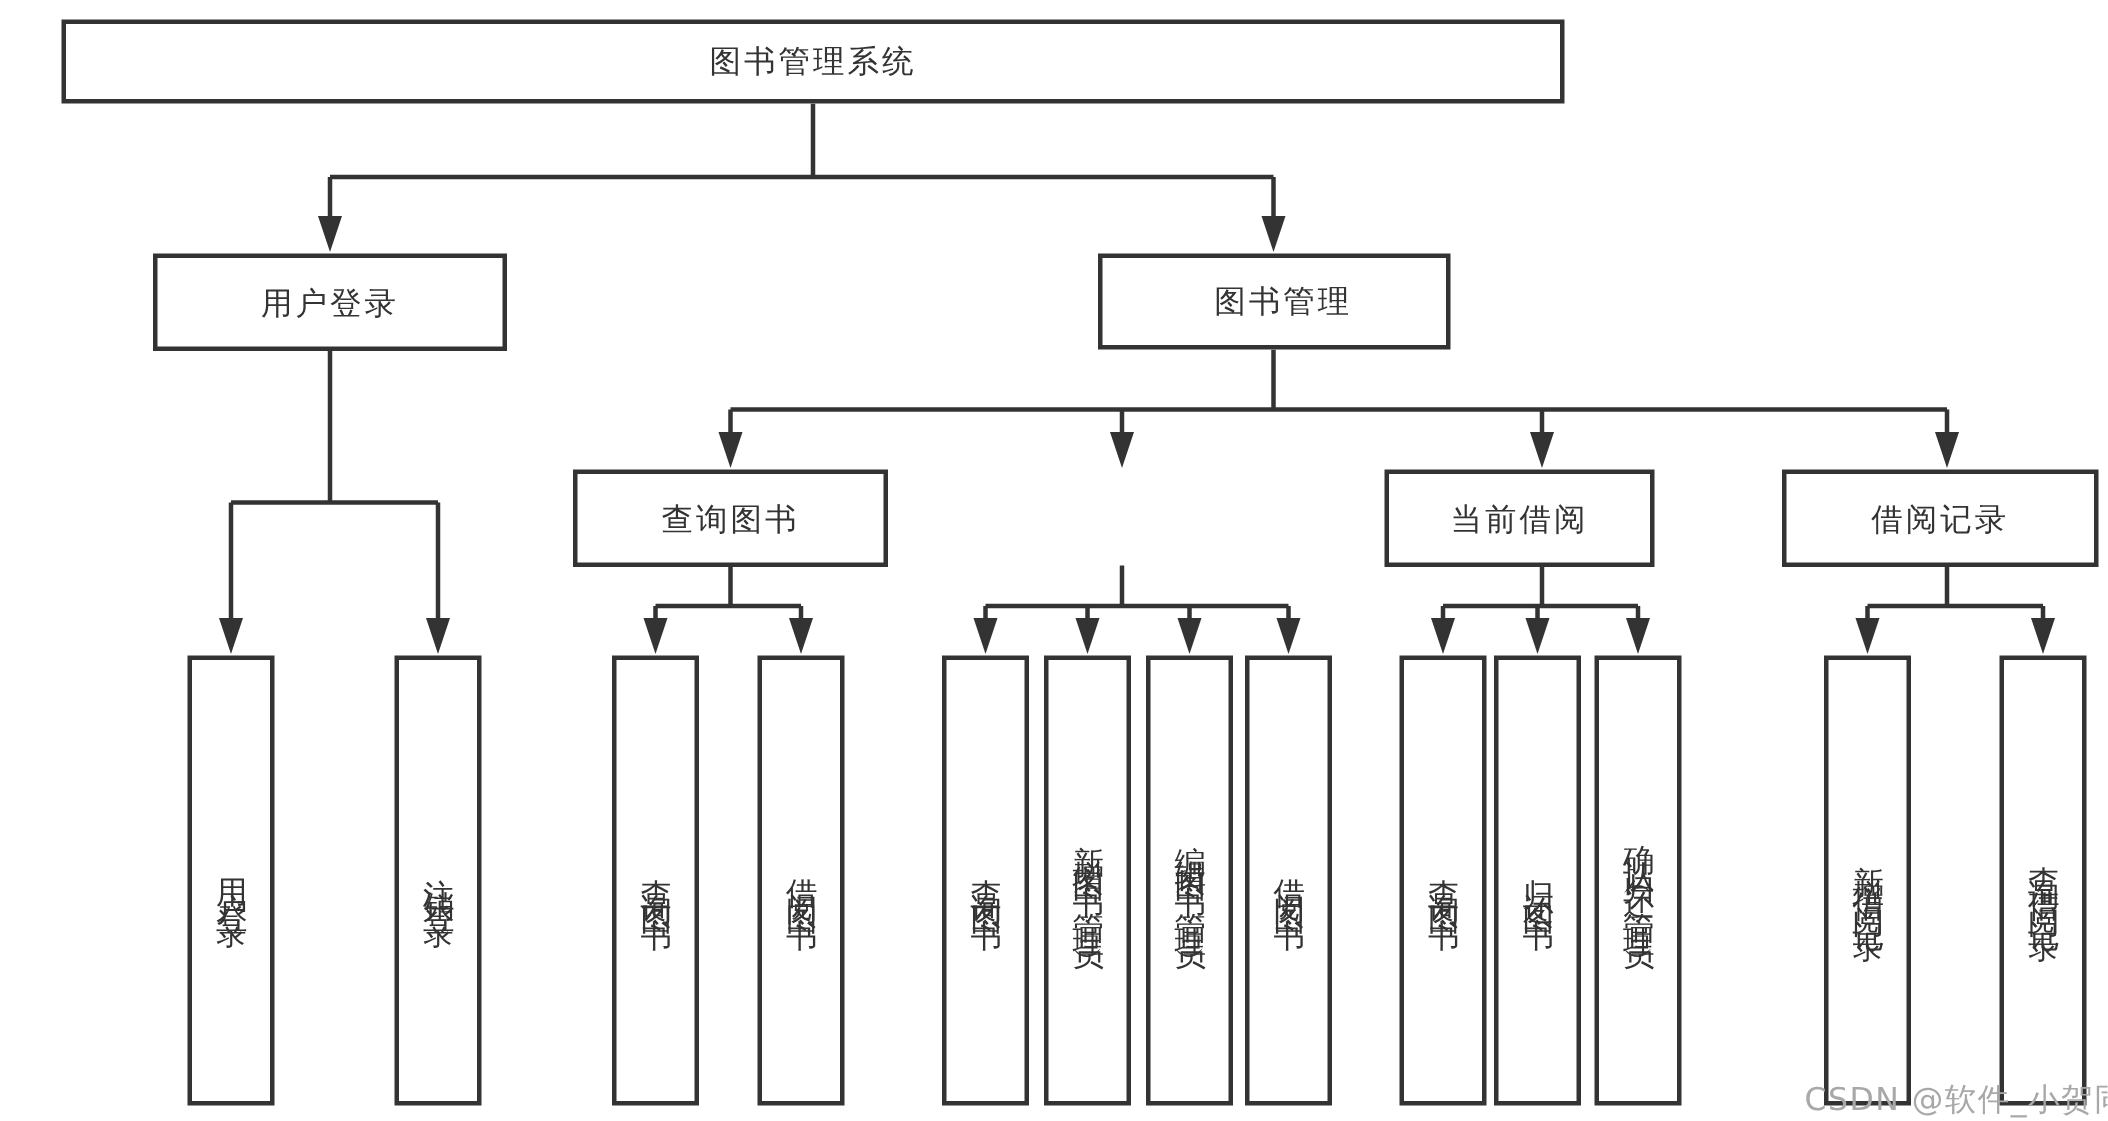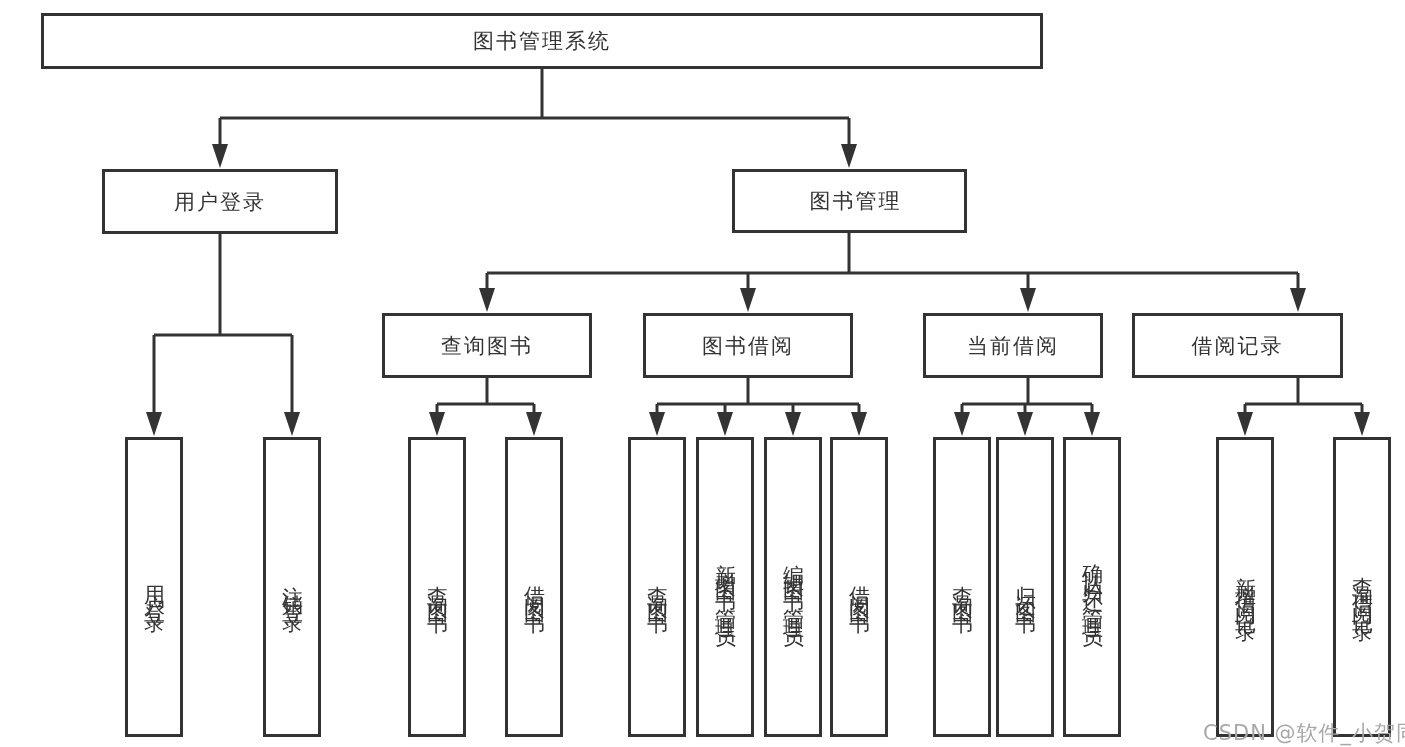--- a/index.html
+++ b/index.html
@@ -124,23 +124,22 @@
     <polygon class="ah" points="1225,436 1217,412 1233,412"></polygon>
     <polygon class="ah" points="1342,436 1334,412 1350,412"></polygon>
   </svg>
 
   <div class="box" style="left:21px; top:13px; width:1002px; height:56px;">图书管理系统</div>
 
   <div class="box" style="left:82px; top:169px; width:236px; height:65px;">用户登录</div>
   <div class="box" style="left:712px; top:169px; width:235px; height:64px;padding-left:12px;">图书管理</div>
 
   <div class="box" style="left:362px; top:313px; width:210px; height:65px;">查询图书</div>
-  <div class="box" style="left:623px; top:313px; width:210px; height:65px;">图书借阅</div>
   <div class="box" style="left:903px; top:313px; width:180px; height:65px;">当前借阅</div>
-  <div class="box" style="left:1112px; top:313px; width:211px; height:65px;">借阅记录</div>
+  <div class="box" style="left:1168px; top:313px; width:211px; height:65px;">借阅记录</div>
 
   <div class="box vbox" style="left:105px; top:437px; width:58px; height:300px;">
     <span class="vtext">用户登录</span>
   </div>
   <div class="box vbox" style="left:243px; top:437px; width:58px; height:300px;">
     <span class="vtext">注销登录</span>
   </div>
 
   <div class="box vbox" style="left:388px; top:437px; width:58px; height:300px;">
     <span class="vtext">查询图书</span>

